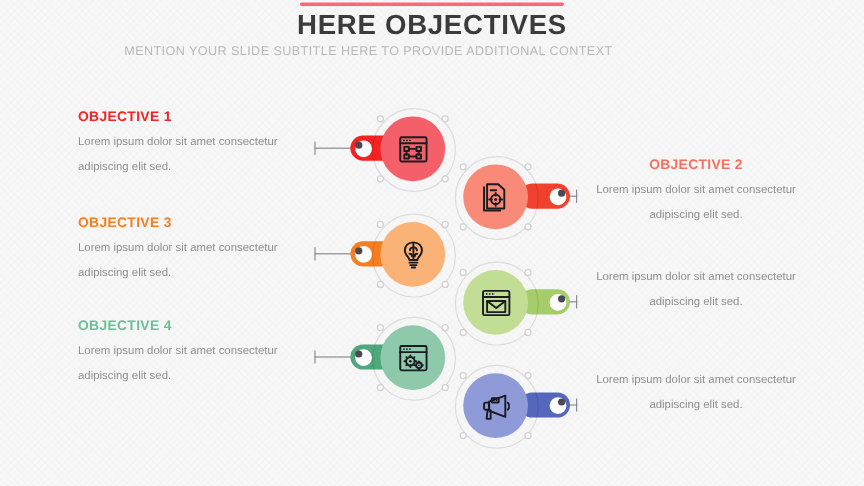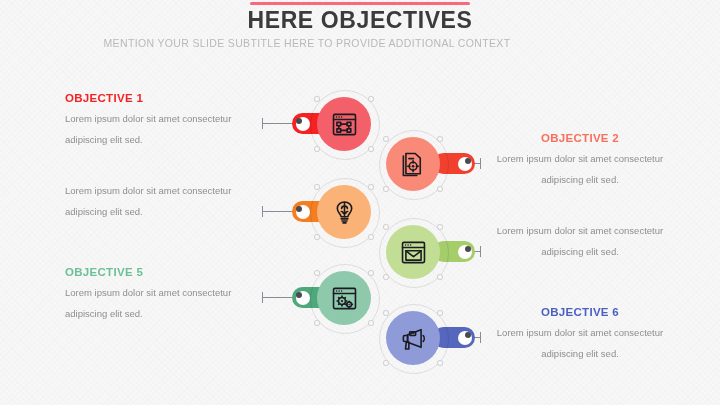--- a/index.html
+++ b/index.html
@@ -180,20 +180,21 @@
       <line x1="15.5" y1="21.8" x2="15.5" y2="24.4"></line>
       <line x1="9.1" y1="18" x2="11.7" y2="18"></line>
       <line x1="19.3" y1="18" x2="21.9" y2="18"></line>
     </svg>
         </span>
       </div>
     </div>
     </div>
     <div class="item left" style="top: 176px;">
     <div class="txt">
+      <p class="obj-title" style="color: rgb(245, 126, 32);">OBJECTIVE 3</p>
       <p class="obj-desc">Lorem ipsum dolor sit amet consectetur adipiscing elit sed.</p>
     </div>
 
     <div class="conn">
       <div class="line"></div>
       <div class="tick"></div>
     </div>
 
     <div class="pill" style="background:#f57e20">
       <div class="ring"></div>
@@ -256,21 +257,21 @@
       <circle cx="12.6" cy="7" r=".9" fill="#1b1b22" stroke="none"></circle>
       <rect x="7" y="14" width="18" height="11"></rect>
       <path d="M7 14 L16 21 L25 14"></path>
     </svg>
         </span>
       </div>
     </div>
     </div>
     <div class="item left" style="top: 262px;">
     <div class="txt">
-      <p class="obj-title" style="color: rgb(108, 191, 151);">OBJECTIVE 5</p>
+      <p class="obj-title" style="color: rgb(108, 191, 151);">OBJECTIVE 4</p>
       <p class="obj-desc">Lorem ipsum dolor sit amet consectetur adipiscing elit sed.</p>
     </div>
 
     <div class="conn">
       <div class="line"></div>
       <div class="tick"></div>
     </div>
 
     <div class="pill" style="background:#4fa87c">
       <div class="ring"></div>
@@ -299,21 +300,20 @@
       <circle cx="21.5" cy="23" r="2.8"></circle>
       <circle cx="21.5" cy="23" r=".9" fill="#1b1b22" stroke="none"></circle>
       <path d="M21.5 19.2 v1 M21.5 25.8 v1 M17.7 23 h1 M24.3 23 h1"></path>
     </svg>
         </span>
       </div>
     </div>
     </div>
     <div class="item right" style="top: 302px;">
     <div class="txt">
-      <p class="obj-title" style="color: rgb(74, 95, 193);">OBJECTIVE 6</p>
       <p class="obj-desc">Lorem ipsum dolor sit amet consectetur adipiscing elit sed.</p>
     </div>
 
     <div class="conn">
       <div class="line"></div>
       <div class="tick"></div>
     </div>
 
     <div class="pill" style="background:#5567bd">
       <div class="ring"></div>

